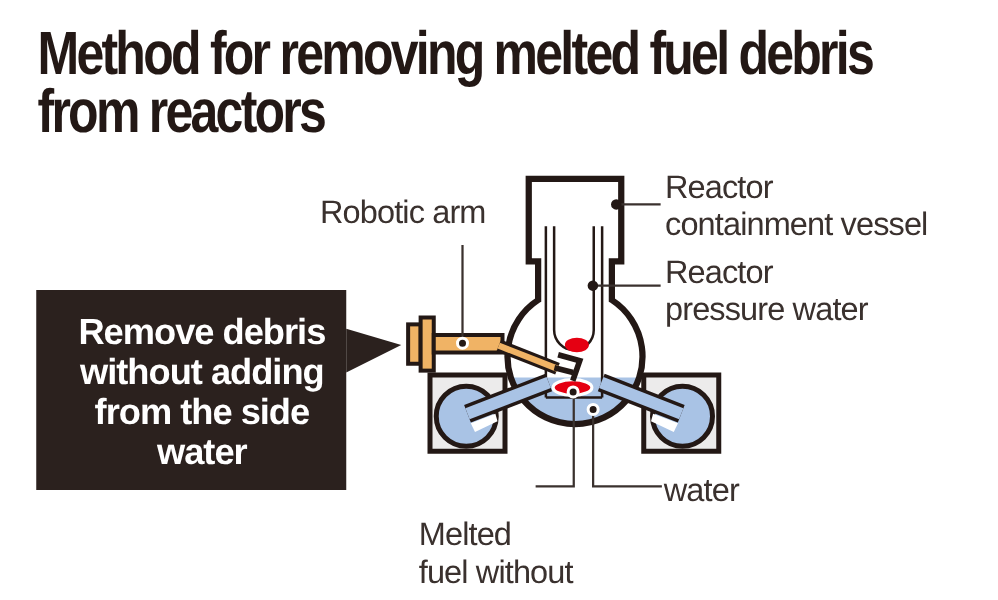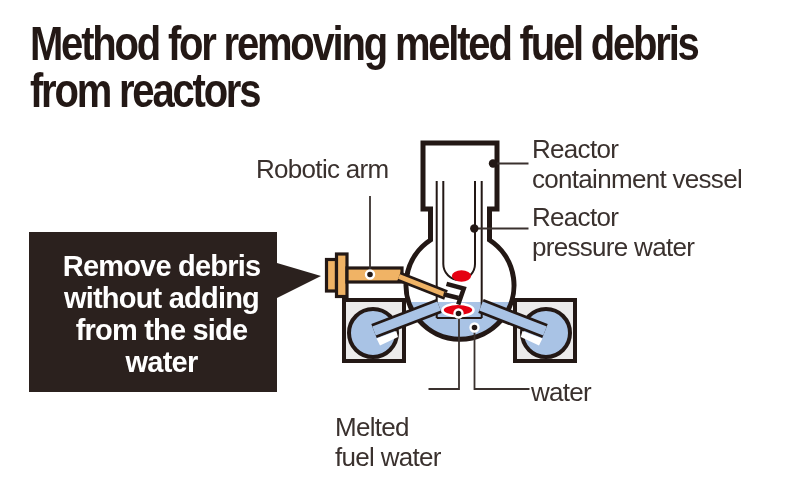--- a/index.html
+++ b/index.html
@@ -122,20 +122,20 @@
     <div>containment vessel</div>
   </div>
 
   <div class="lbl lbl-pressure">
     <div>Reactor</div>
     <div>pressure water</div>
   </div>
 
   <div class="lbl lbl-melted">
     <div>Melted</div>
-    <div>fuel water</div>
+    <div>fuel without</div>
   </div>
 
   <div class="lbl lbl-contaminated">
     <div>water</div>
   </div>
 
 </div>
 
 </body></html>

